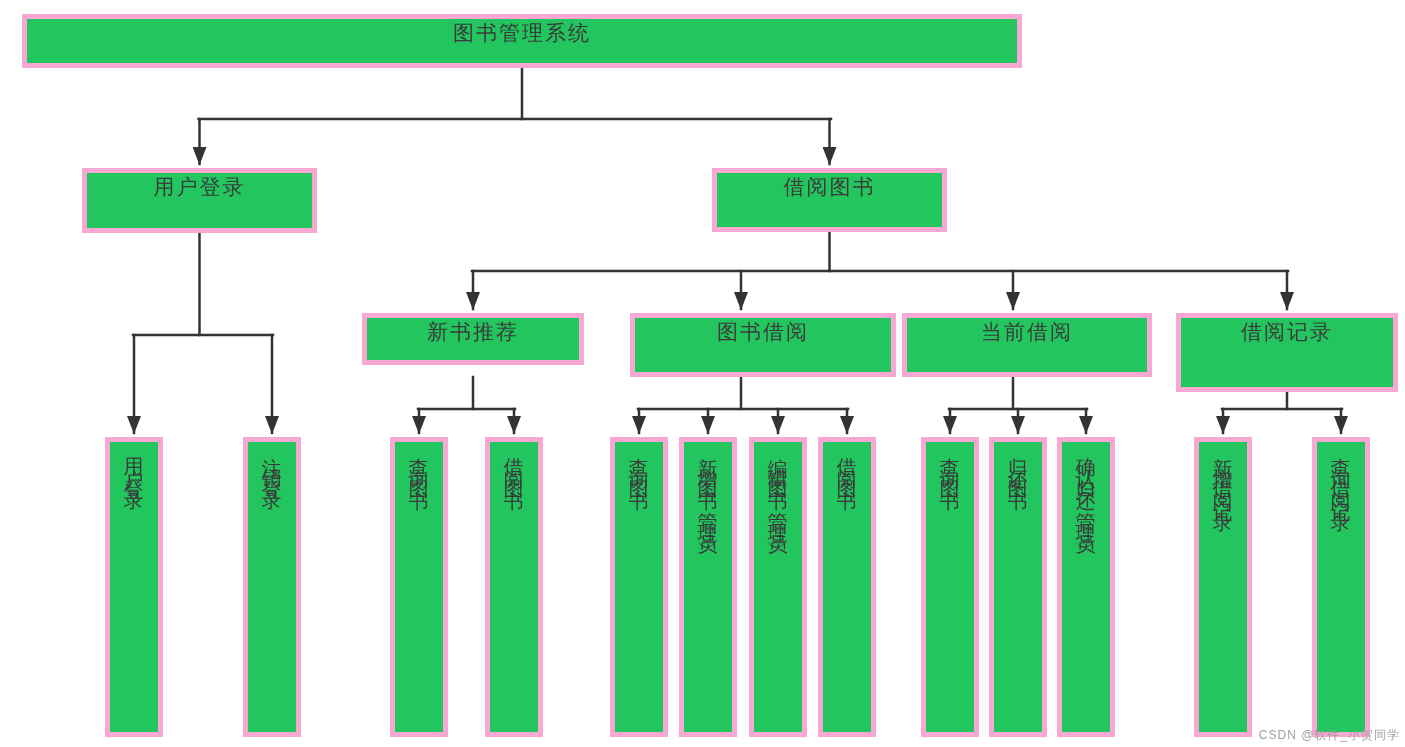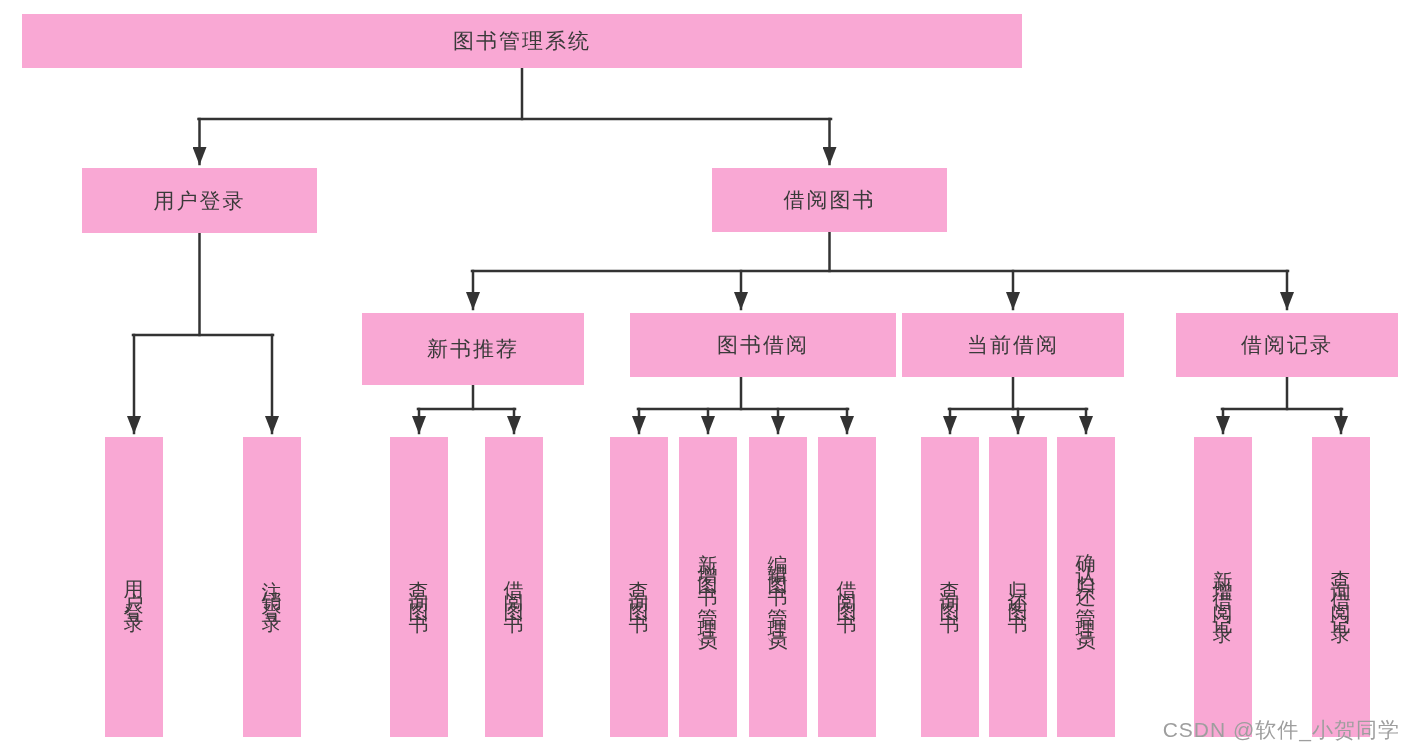--- a/index.html
+++ b/index.html
@@ -10,42 +10,42 @@
     font-family:"Liberation Sans","DejaVu Sans",sans-serif;
     overflow:hidden;
   }
   svg.connectors{
     position:absolute;left:0;top:0;width:1405px;height:747px;
     pointer-events:none;
   }
   .box{
     position:absolute;
     box-sizing:border-box;
-    background:#f9a8d4;
-    border:8px solid #f9a8d4;
-    display:flex;align-items:center;justify-content:center;
+    background:#22c55e;
+    border:5px solid #f9a8d4;
+    display:flex;align-items:flex-start;justify-content:center;
   }
   .hbox .ht{
     font-size:21px;
     letter-spacing:2px;
     color:#3a3a3a;
     white-space:nowrap;
   }
   .vbox .vt{
     writing-mode:vertical-rl;
     text-orientation:mixed;
     font-size:20px;
     letter-spacing:11px;
     color:#3a3a3a;
     line-height:1;
   }
   .watermark{
     position:absolute;
     right:5px;bottom:3px;
-    font-size:21px;
+    font-size:12px;
     letter-spacing:1px;
     color:#9e9e9e;
     z-index:5;
     white-space:nowrap;
   }
 </style>
 </head>
 <body>
 
 <div class="canvas">
@@ -104,30 +104,30 @@
     <span class="ht">图书管理系统</span>
   </div>
 
   <div class="box hbox" style="left:82px;top:168px;width:235px;height:65px">
     <span class="ht">用户登录</span>
   </div>
   <div class="box hbox" style="left:712px;top:168px;width:235px;height:64px">
     <span class="ht">借阅图书</span>
   </div>
 
-  <div class="box hbox" style="left:362px;top:313px;width:222px;height:72px">
+  <div class="box hbox" style="left:362px;top:313px;width:222px;height:52px">
     <span class="ht">新书推荐</span>
   </div>
   <div class="box hbox" style="left:630px;top:313px;width:266px;height:64px">
     <span class="ht">图书借阅</span>
   </div>
-  <div class="box hbox" style="left:902px;top:313px;width:222px;height:64px">
+  <div class="box hbox" style="left:902px;top:313px;width:250px;height:64px">
     <span class="ht">当前借阅</span>
   </div>
-  <div class="box hbox" style="left:1176px;top:313px;width:222px;height:64px">
+  <div class="box hbox" style="left:1176px;top:313px;width:222px;height:79px">
     <span class="ht">借阅记录</span>
   </div>
 
   <div class="box vbox" style="left:105px;top:437px;width:58px;height:300px">
     <span class="vt">用户登录</span>
   </div>
   <div class="box vbox" style="left:243px;top:437px;width:58px;height:300px">
     <span class="vt">注销登录</span>
   </div>
 

